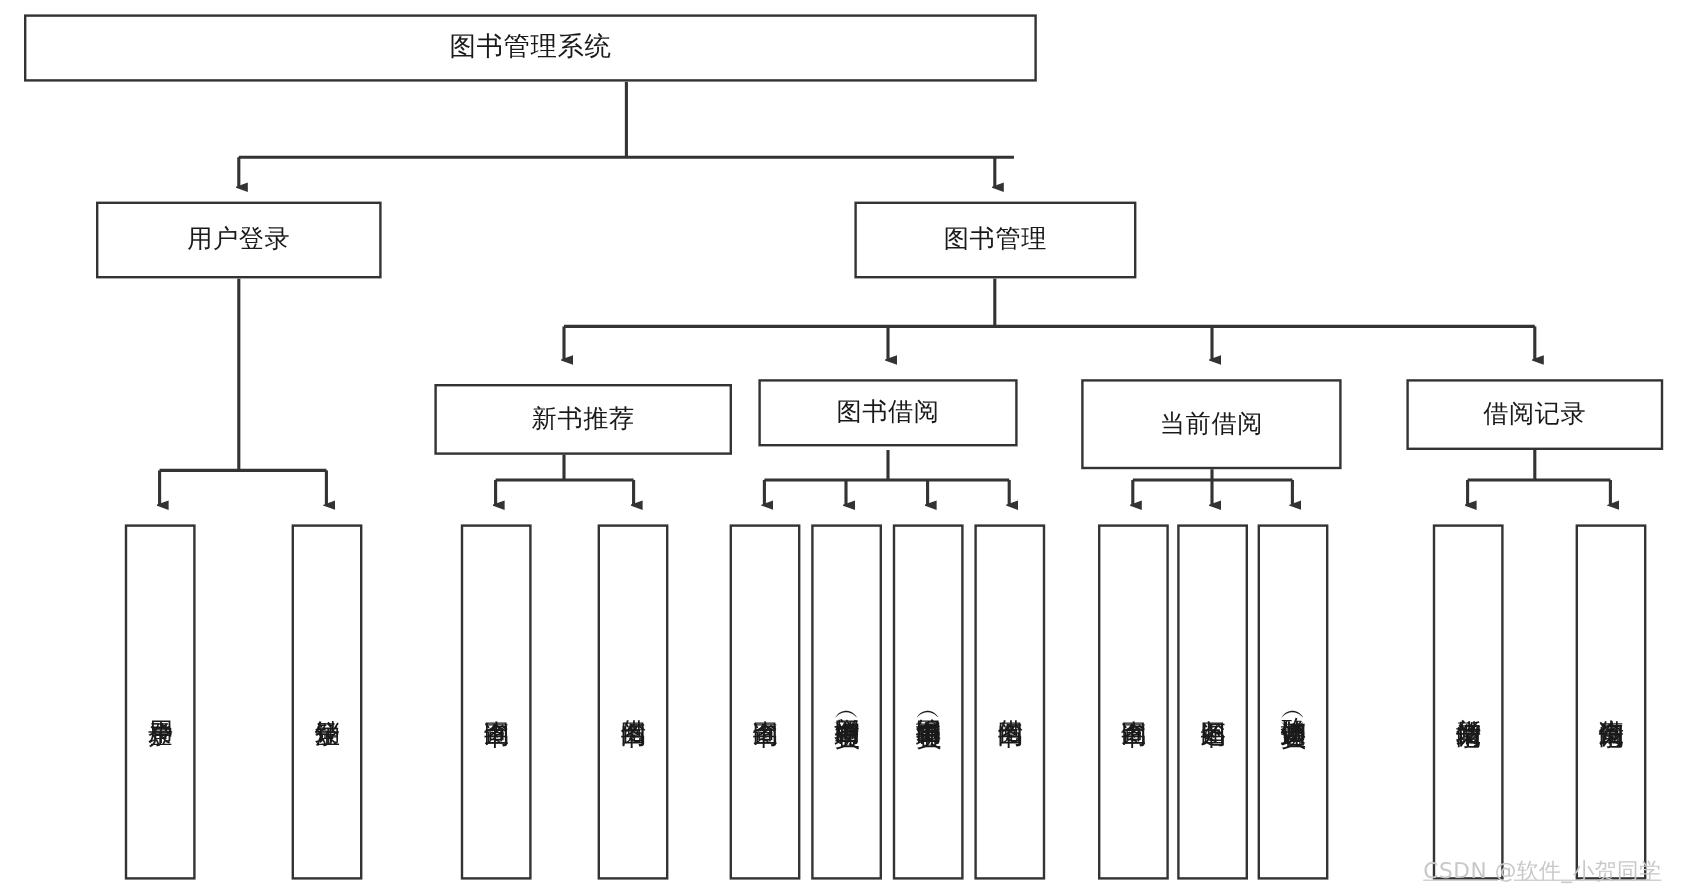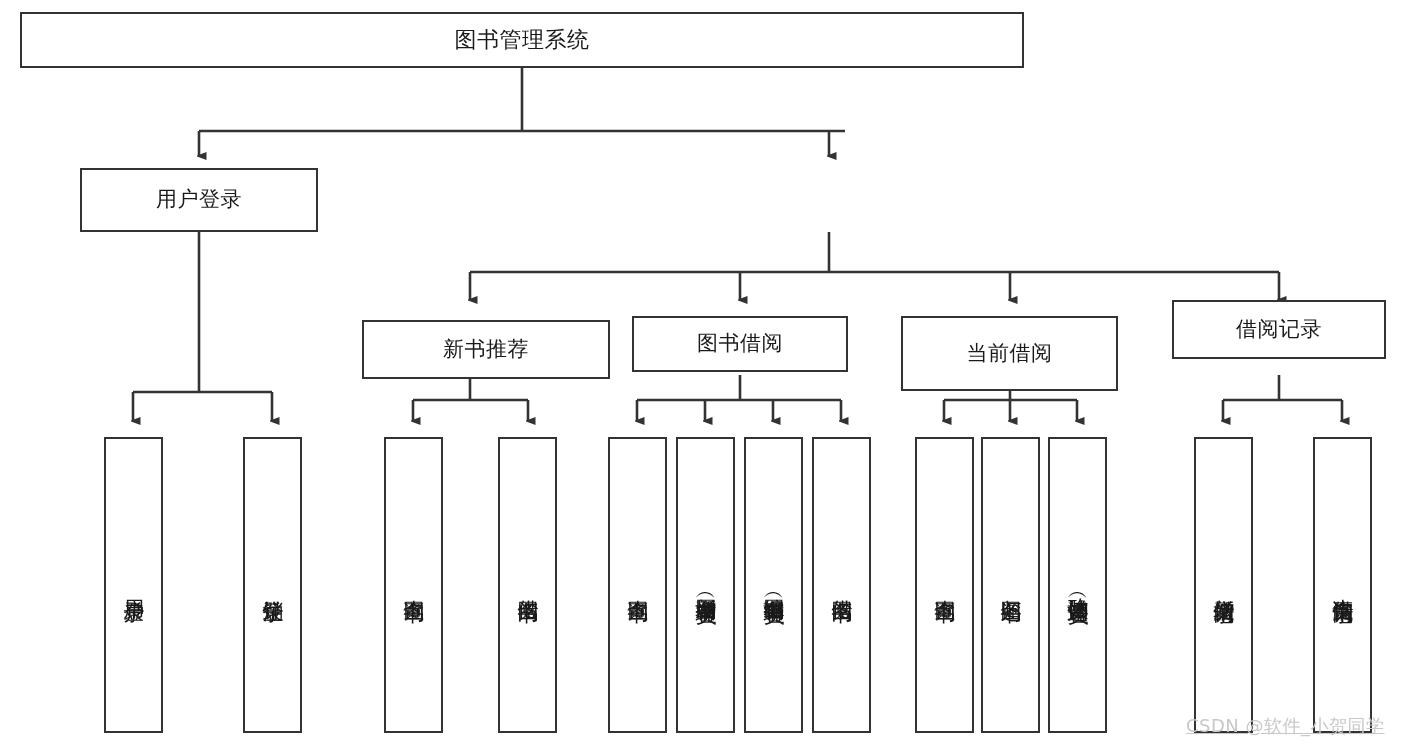--- a/index.html
+++ b/index.html
@@ -122,38 +122,41 @@
       <path d="M1010,400 L1010,421" marker-end="url(#arrow)"></path>
       <path d="M1077,400 L1077,421" marker-end="url(#arrow)"></path>
 
       <path d="M1279,375 L1279,400"></path>
       <path d="M1223,400 L1342,400"></path>
       <path d="M1223,400 L1223,421" marker-end="url(#arrow)"></path>
       <path d="M1342,400 L1342,421" marker-end="url(#arrow)"></path>
     </g>
   </svg>
 
-  <div class="node root horiz" style="left:20px; top:12px; width:1004px; height:56px;">
+  <div class="node root horiz" style="left:20px; top:12px; width:844px; height:56px;">
     <span class="label">图书管理系统</span>
   </div>
 
   <div class="node horiz" style="left:80px; top:168px; width:238px; height:64px;">
     <span class="label">用户登录</span>
   </div>
+  <div class="node horiz" style="left:712px; top:168px; width:235px; height:64px;">
+    <span class="label">图书管理</span>
+  </div>
 
   <div class="node horiz" style="left:362px; top:320px; width:248px; height:59px;">
     <span class="label">新书推荐</span>
   </div>
   <div class="node horiz" style="left:632px; top:316px; width:216px; height:56px;">
     <span class="label">图书借阅</span>
   </div>
   <div class="node horiz" style="left:901px; top:316px; width:217px; height:75px;">
     <span class="label">当前借阅</span>
   </div>
-  <div class="node horiz" style="left:1172px; top:300px; width:214px; height:59px;">
+  <div class="node horiz" style="left:1172px; top:316px; width:214px; height:59px;">
     <span class="label">借阅记录</span>
   </div>
 
   <div class="node vert" style="left:104px; top:437px; width:59px; height:296px;">
     <span class="label">用户登录</span>
   </div>
   <div class="node vert" style="left:243px; top:437px; width:59px; height:296px;">
     <span class="label">注销登录</span>
   </div>
 

